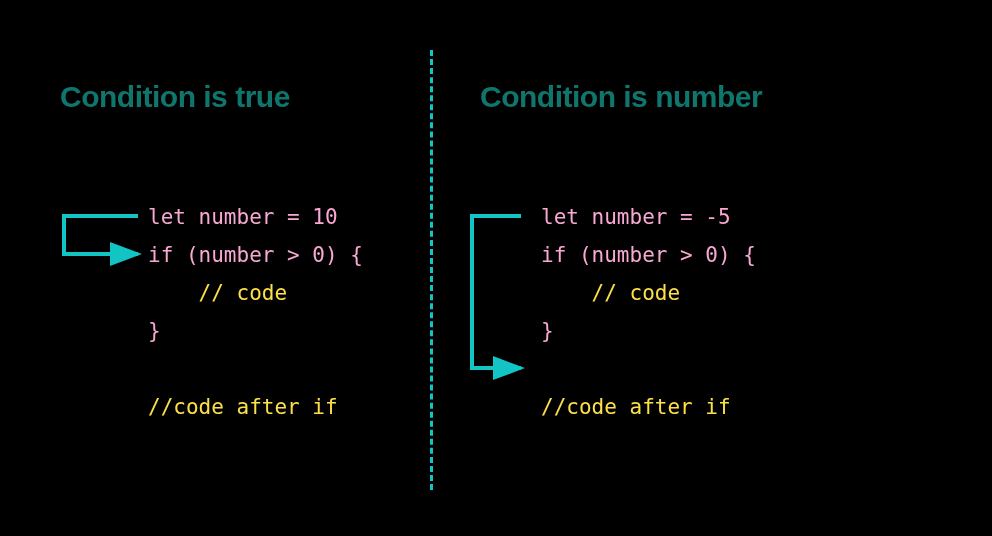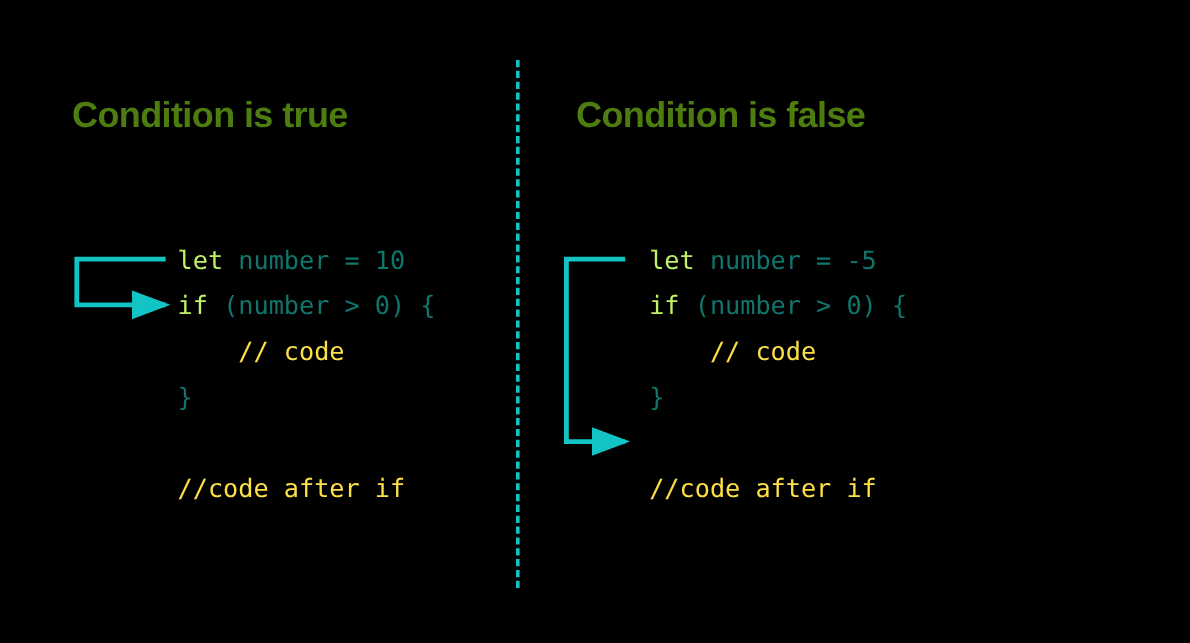--- a/index.html
+++ b/index.html
@@ -8,54 +8,54 @@
     height: 536px;
     background: #000;
     position: relative;
     font-family: sans-serif;
   }
   .heading {
     position: absolute;
     top: 80px;
     font-weight: 800;
     font-size: 30px;
-    color: #4d7c0f;
+    color: #0f766e;
     letter-spacing: -0.5px;
   }
   .heading-left { left: 60px; }
   .heading-right { left: 480px; }
   .code {
     position: absolute;
     font-family: "Menlo", "Consolas", monospace;
     font-size: 21px;
     line-height: 38px;
     white-space: pre;
   }
   .code-left { top: 160px; left: 148px; }
   .code-right { top: 160px; left: 541px; }
-  .kw { color: #bef264; }
-  .txt { color: #0f766e; }
+  .kw { color: #f9a8d4; }
+  .txt { color: #f9a8d4; }
   .cmt { color: #fde047; }
   .divider {
     position: absolute;
     left: 430px;
     top: 50px;
     height: 440px;
     border-left: 3px dashed #12c4c4;
   }
   svg.arrow {
     position: absolute;
     overflow: visible;
   }
 </style>
 </head>
 <body>
 
 <div class="heading heading-left">Condition is true</div>
-<div class="heading heading-right">Condition is false</div>
+<div class="heading heading-right">Condition is number</div>
 
 <div class="divider"></div>
 
 <div class="code code-left">
 <span class="kw">let</span><span class="txt"> number = 10</span>
 <span class="kw">if</span><span class="txt"> (number &gt; 0) {</span>
 <span class="cmt">    // code</span>
 <span class="txt">}</span>
 
 <span class="cmt">//code after if</span>

